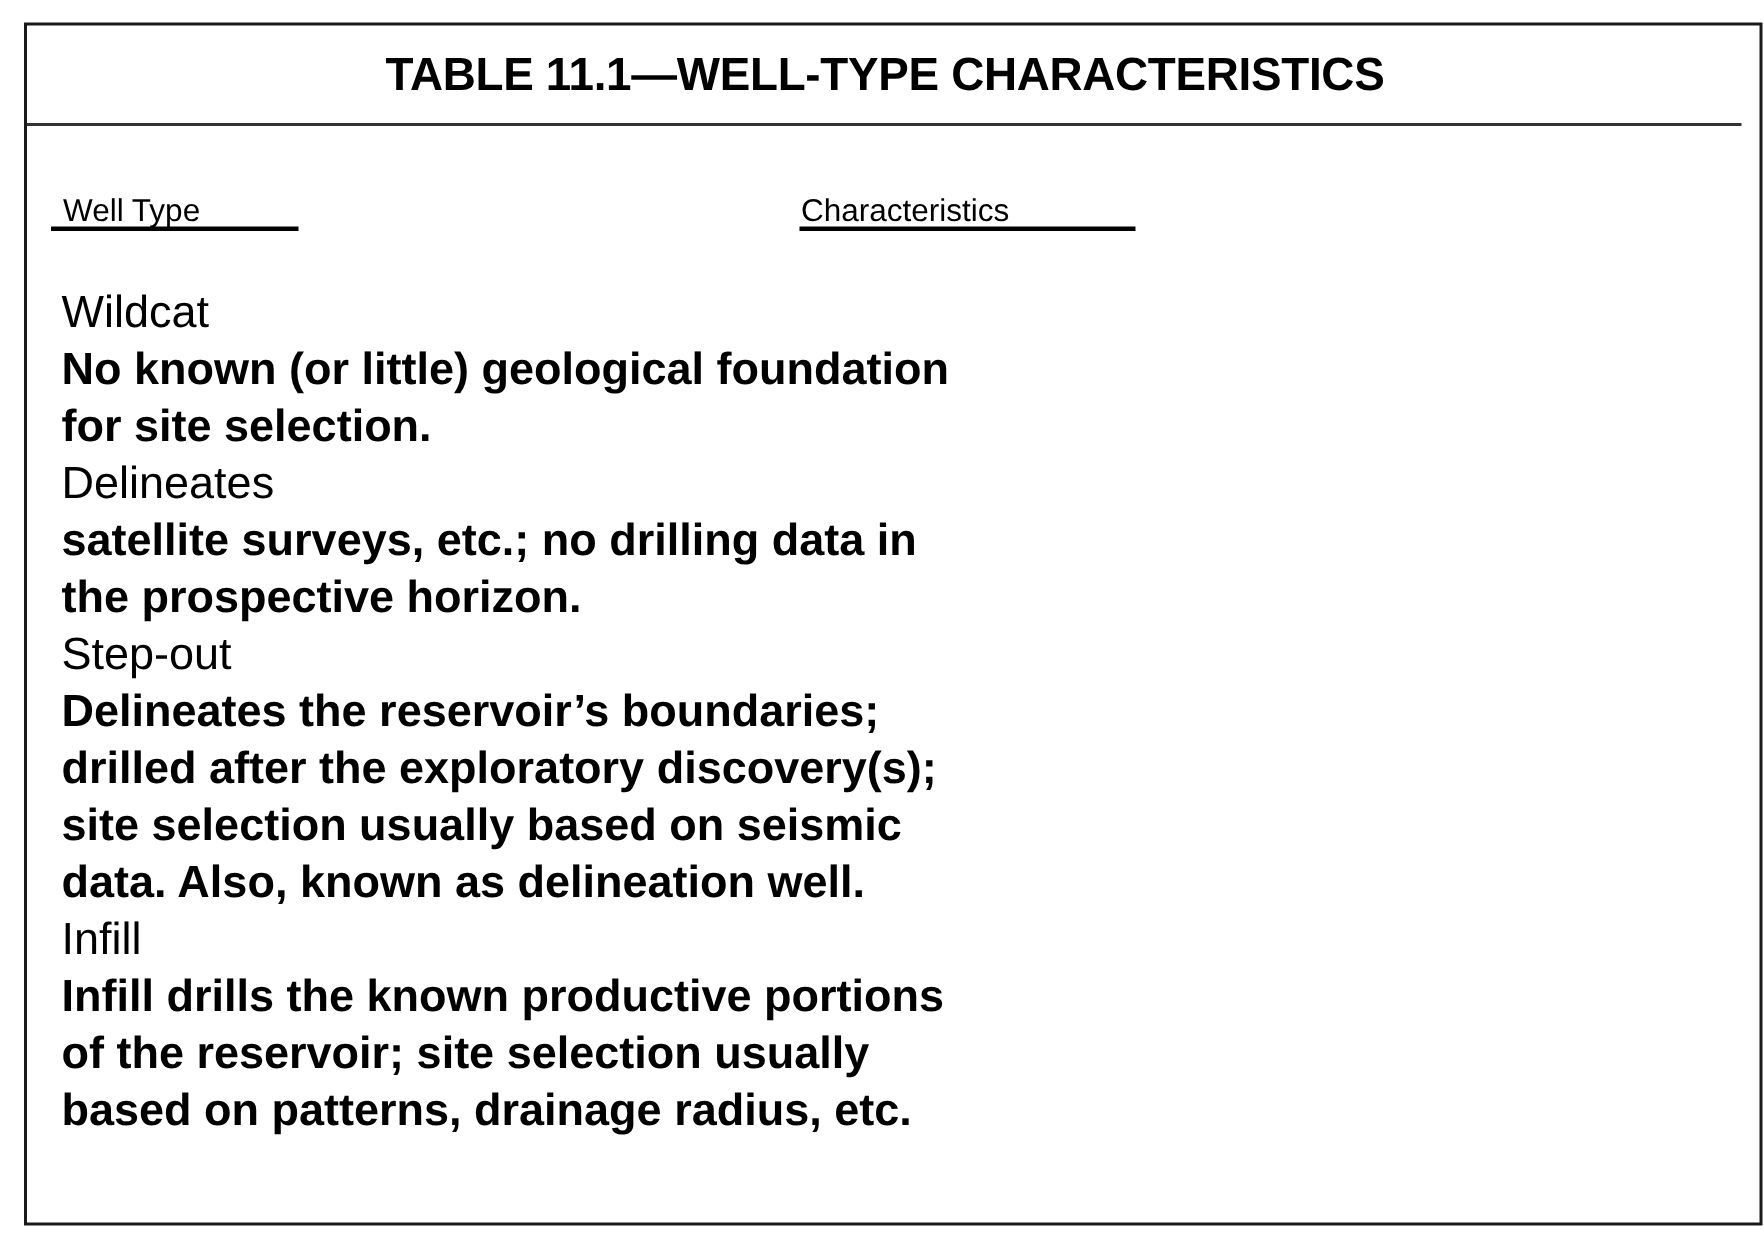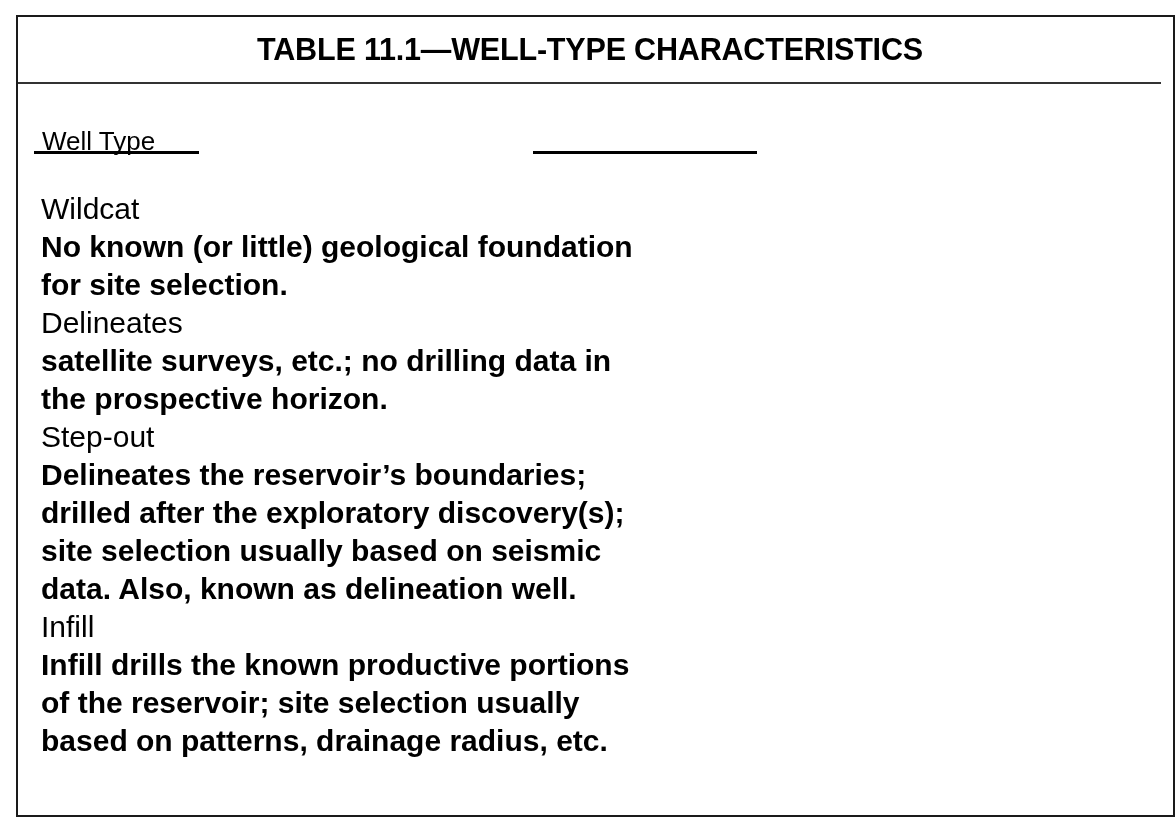--- a/index.html
+++ b/index.html
@@ -41,21 +41,21 @@
       font-weight: bold;
       font-size: 31px;
       letter-spacing: -0.2px;
       transform: scaleX(0.985);
       white-space: nowrap;
       margin-top: 0px;
     }
     .col-header {
       position: absolute;
       top: 105px;
-      font-size: 26px;
+      font-size: 21px;
       line-height: 38px;
       white-space: nowrap;
     }
     .col-header.left { left: 24px; }
     .col-header.right { left: 516px; }
     .underline {
       position: absolute;
       height: 3px;
       background: #000000;
       top: 134px;
@@ -96,20 +96,21 @@
 <body>
 
 <div class="table-frame">
   <div class="title-bar">
     <div class="title">TABLE 11.1—WELL-TYPE CHARACTERISTICS</div>
   </div>
 
   <div class="col-header left">Well Type</div>
   <div class="underline left"></div>
 
+  <div class="col-header right">Characteristics</div>
   <div class="underline right"></div>
 
   <div class="rows">
     <div class="row">
       <div class="type">Wildcat</div>
       <div class="desc">
         <span class="line">No known (or little) geological foundation</span>
         <span class="line">for site selection.</span>
       </div>
     </div>

